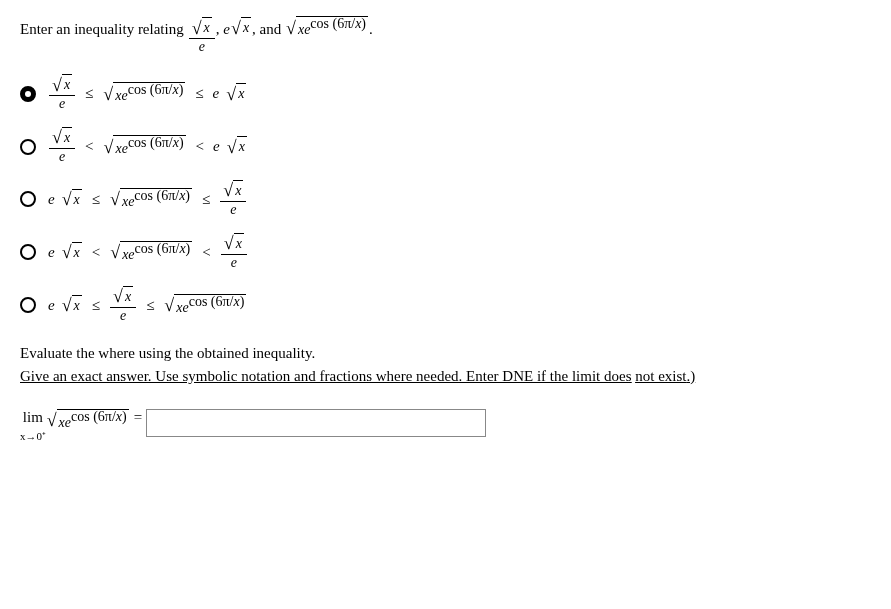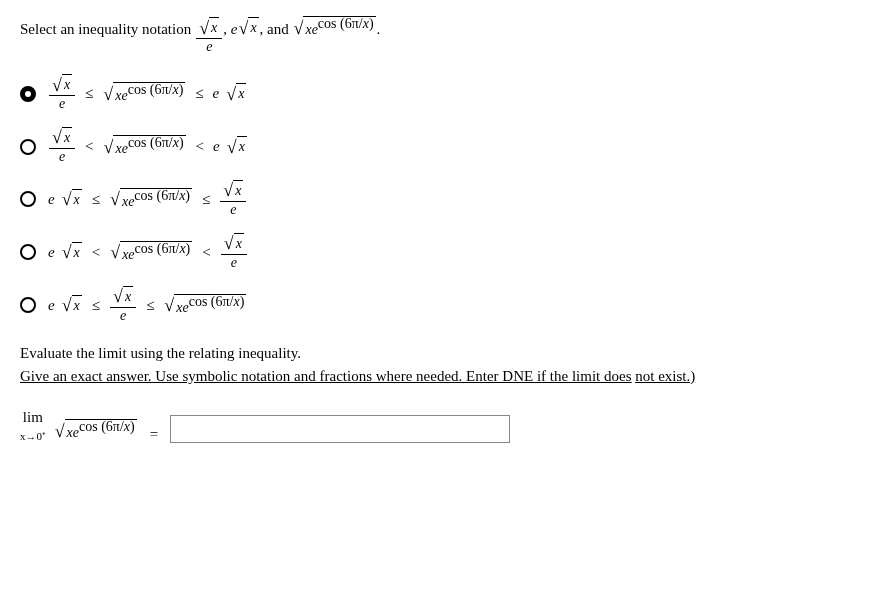--- a/index.html
+++ b/index.html
@@ -145,22 +145,21 @@
       font-size: 15px;
       margin-bottom: 20px;
     }
 
     .give-text span {
       text-decoration: underline;
     }
 
     .limit-section {
       display: flex;
-      align-items: flex-end;
-      gap: 8px;
+      align-items: flex-start;
       margin-top: 24px;
     }
 
     .limit-label {
       display: flex;
       flex-direction: column;
       align-items: center;
       font-size: 15px;
     }
 
@@ -201,21 +200,21 @@
     .page-wrapper {
       position: relative;
     }
   </style>
 </head>
 <body>
 
 <div class="page-wrapper">
 
   <div class="question-header">
-    <span class="question-header-text">Select an inequality notation</span>
+    <span class="question-header-text">Enter an inequality relating</span>
 
     <span class="math-inline">
       <span class="fraction">
         <span class="numerator">
           <span class="sqrt">
             <span class="sqrt-symbol">√</span>
             <span class="sqrt-content"><i>x</i></span>
           </span>
         </span>
         <span class="denominator"><i>e</i></span>
@@ -373,21 +372,21 @@
           <span class="sqrt-symbol">√</span>
           <span class="sqrt-content">
             <i>x</i><i>e</i><span class="superscript">cos (6π/<i>x</i>)</span>
           </span>
         </span>
       </div>
     </li>
 
   </ul>
 
-  <div class="evaluate-text">Evaluate the limit using the relating inequality.</div>
+  <div class="evaluate-text">Evaluate the where using the obtained inequality.</div>
   <div class="give-text">
     <span>Give an exact answer. Use symbolic notation and fractions where needed. Enter DNE if the limit <span style="text-decoration:underline;">does</span></span>
     <span> <span style="text-decoration:underline;">not exist</span>.)</span>
   </div>
 
   <div class="limit-section">
     <div class="limit-label">
       <div class="limit-main">
         <span>lim</span>
       </div>

